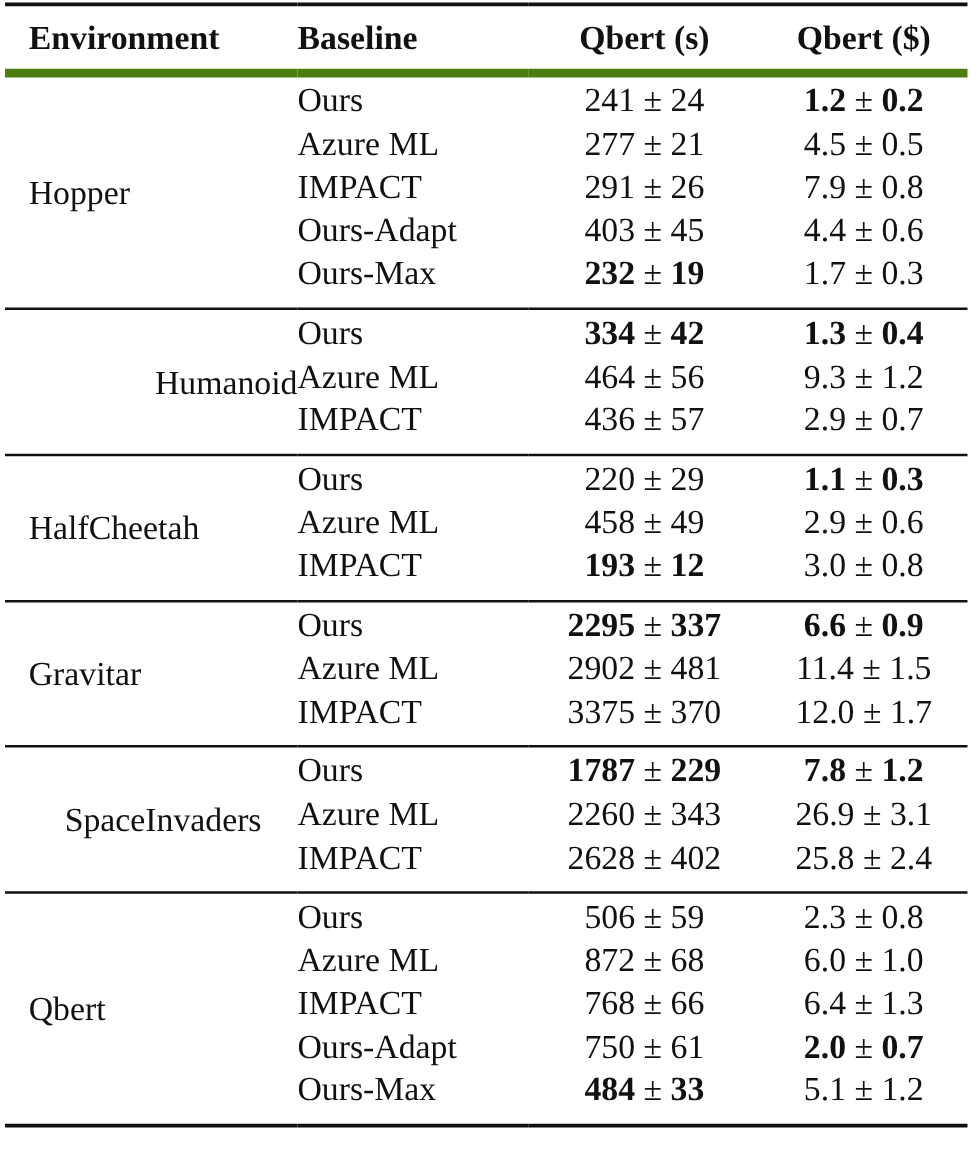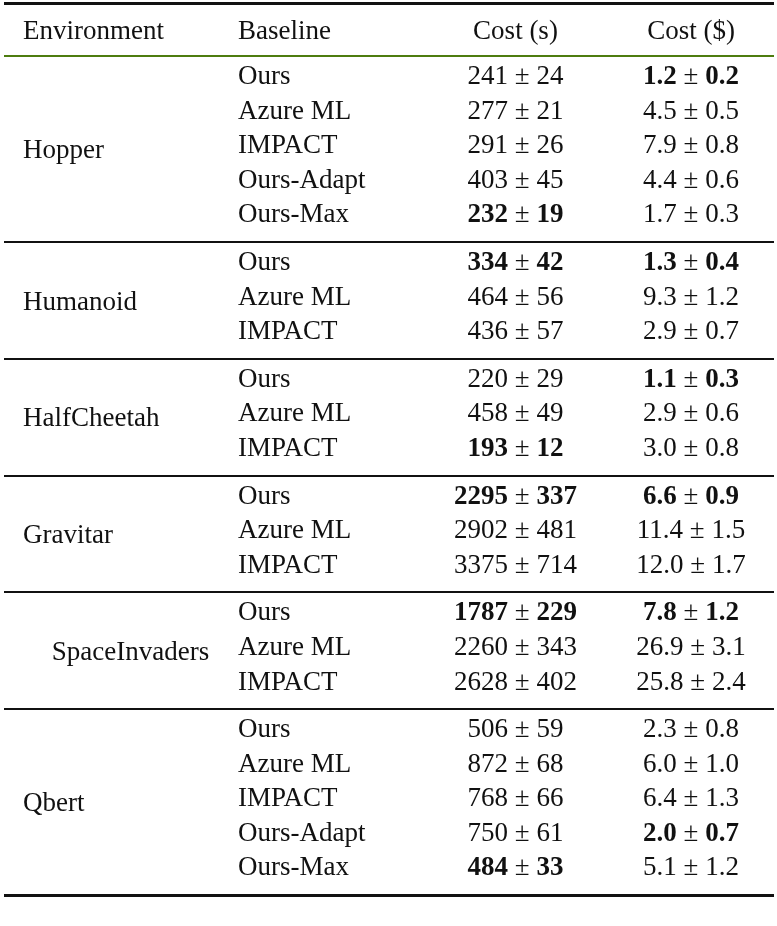--- a/index.html
+++ b/index.html
@@ -22,24 +22,24 @@
     }
     table {
       border-collapse: collapse;
       width: 770px;
       font-size: 27px;
     }
     .rule-top { border-top: 3px solid #111; }
     .rule-mid { border-top: 2px solid #111; }
     .rule-bottom { border-bottom: 3px solid #111; }
     th {
-      font-weight: normal;
+      font-weight: bold;
       height: 50px;
       padding: 0;
-      border-bottom: 2px solid #4d7c0f;
+      border-bottom: 7px solid #4d7c0f;
     }
     td {
       padding: 0;
       height: 34.6px;
       line-height: 34.6px;
     }
     .col-env { text-align: left; padding-left: 19px; width: 215px; }
     .col-base { text-align: left; width: 185px; margin-left: 23px; }
     .col-time { text-align: center; width: 185px; }
     .col-cost { text-align: center; }
@@ -51,22 +51,22 @@
   </style>
 </head>
 <body>
 
 <div class="table-wrap">
   <table>
     <thead>
       <tr class="rule-top">
         <th class="col-env">Environment</th>
         <th class="col-base">Baseline</th>
-        <th class="col-time">Cost (s)</th>
-        <th class="col-cost">Cost ($)</th>
+        <th class="col-time">Qbert (s)</th>
+        <th class="col-cost">Qbert ($)</th>
       </tr>
     </thead>
     <tbody id="table-body">
         <tr class="group-first">
           <td class="col-env" rowspan="5" style="vertical-align: middle;">Hopper</td>
           <td class="col-base">Ours</td>
           <td class="col-time"><span>241</span> <span class="pm">±</span> <span>24</span></td>
           <td class="col-cost"><span class="bold">1.2</span> <span class="pm">±</span> <span class="bold">0.2</span></td>
         </tr>
         <tr class="">
@@ -83,21 +83,21 @@
           <td class="col-base">Ours-Adapt</td>
           <td class="col-time"><span>403</span> <span class="pm">±</span> <span>45</span></td>
           <td class="col-cost"><span>4.4</span> <span class="pm">±</span> <span>0.6</span></td>
         </tr>
         <tr class="group-last">
           <td class="col-base">Ours-Max</td>
           <td class="col-time"><span class="bold">232</span> <span class="pm">±</span> <span class="bold">19</span></td>
           <td class="col-cost"><span>1.7</span> <span class="pm">±</span> <span>0.3</span></td>
         </tr>
         <tr class="group-first rule-mid">
-          <td class="col-env" rowspan="3" style="vertical-align: middle;">Humanoid</td>
+          <td class="col-env" rowspan="3" style="vertical-align: middle; text-align: right;">Humanoid</td>
           <td class="col-base">Ours</td>
           <td class="col-time"><span class="bold">334</span> <span class="pm">±</span> <span class="bold">42</span></td>
           <td class="col-cost"><span class="bold">1.3</span> <span class="pm">±</span> <span class="bold">0.4</span></td>
         </tr>
         <tr class="">
           <td class="col-base">Azure ML</td>
           <td class="col-time"><span>464</span> <span class="pm">±</span> <span>56</span></td>
           <td class="col-cost"><span>9.3</span> <span class="pm">±</span> <span>1.2</span></td>
         </tr>
         <tr class="group-last">
@@ -127,21 +127,21 @@
           <td class="col-time"><span class="bold">2295</span> <span class="pm">±</span> <span class="bold">337</span></td>
           <td class="col-cost"><span class="bold">6.6</span> <span class="pm">±</span> <span class="bold">0.9</span></td>
         </tr>
         <tr class="">
           <td class="col-base">Azure ML</td>
           <td class="col-time"><span>2902</span> <span class="pm">±</span> <span>481</span></td>
           <td class="col-cost"><span>11.4</span> <span class="pm">±</span> <span>1.5</span></td>
         </tr>
         <tr class="group-last">
           <td class="col-base">IMPACT</td>
-          <td class="col-time"><span>3375</span> <span class="pm">±</span> <span>714</span></td>
+          <td class="col-time"><span>3375</span> <span class="pm">±</span> <span>370</span></td>
           <td class="col-cost"><span>12.0</span> <span class="pm">±</span> <span>1.7</span></td>
         </tr>
         <tr class="group-first rule-mid">
           <td class="col-env" rowspan="3" style="vertical-align: middle; text-align: center;">SpaceInvaders</td>
           <td class="col-base">Ours</td>
           <td class="col-time"><span class="bold">1787</span> <span class="pm">±</span> <span class="bold">229</span></td>
           <td class="col-cost"><span class="bold">7.8</span> <span class="pm">±</span> <span class="bold">1.2</span></td>
         </tr>
         <tr class="">
           <td class="col-base">Azure ML</td>

